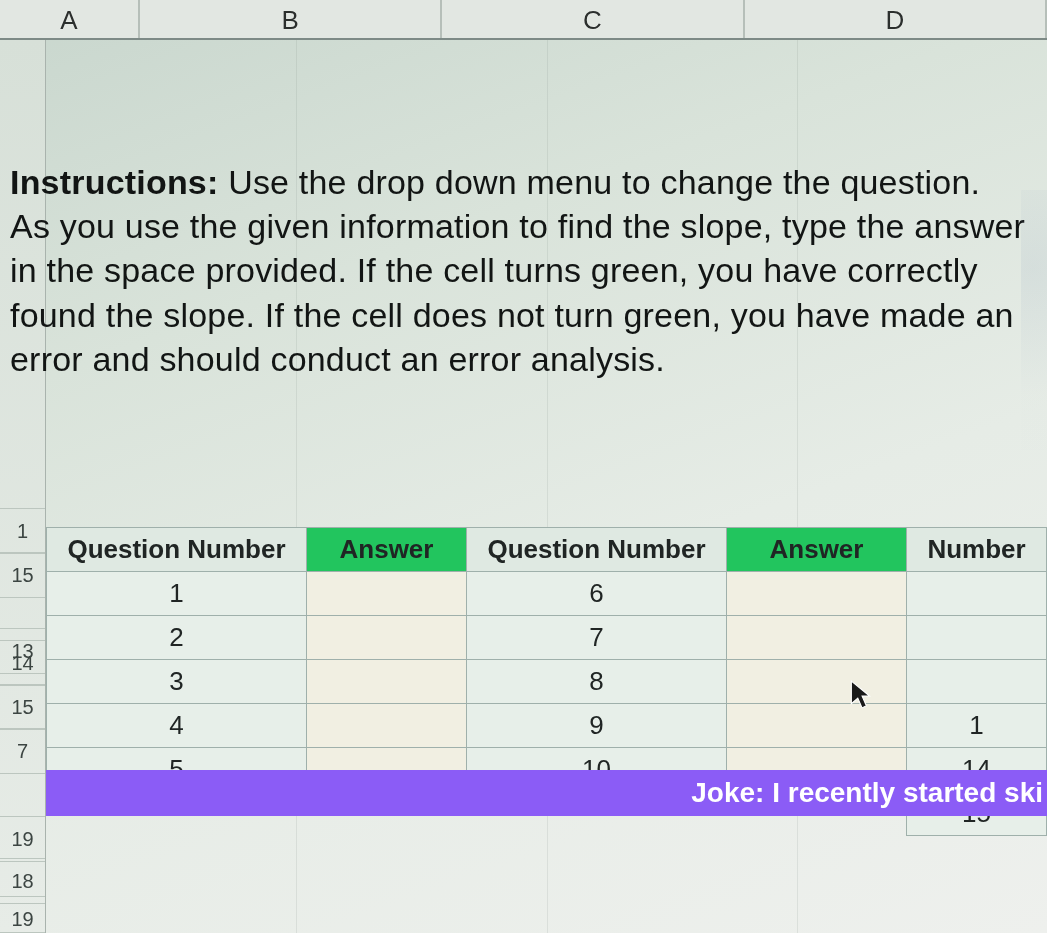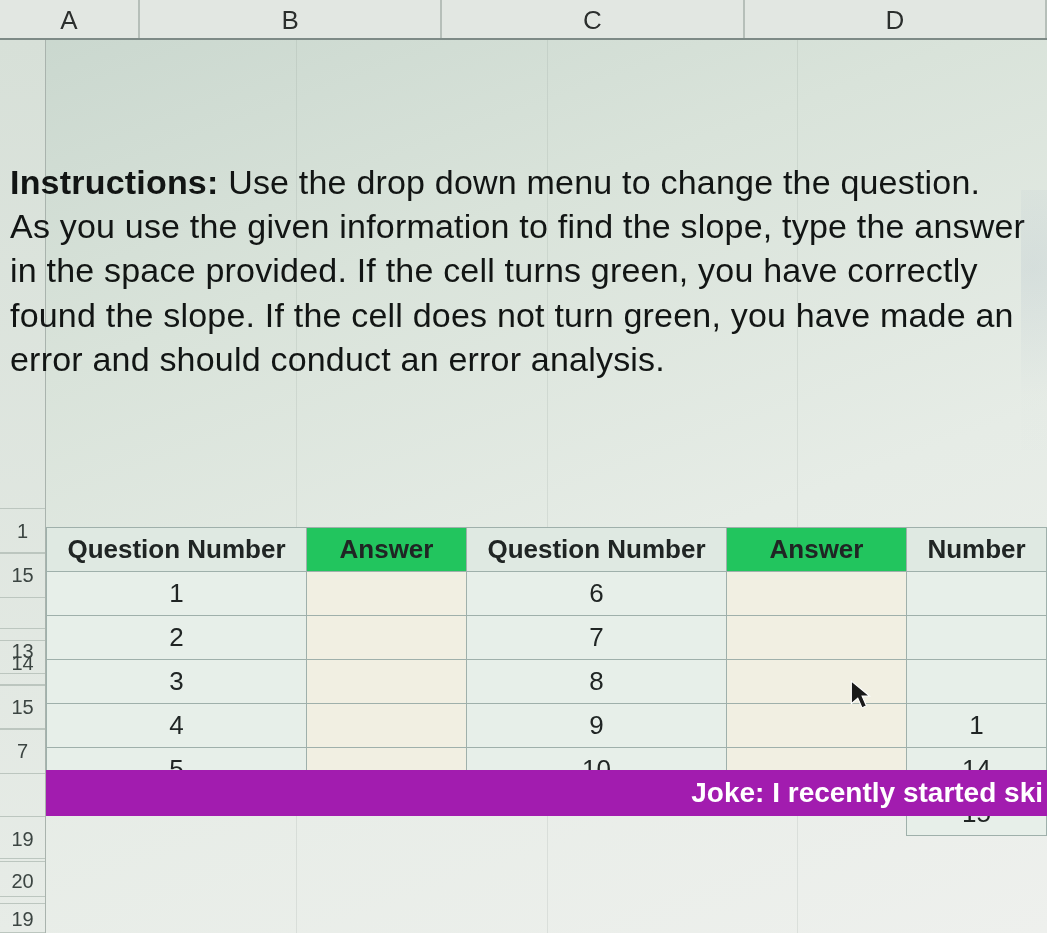--- a/index.html
+++ b/index.html
@@ -99,21 +99,21 @@
   td.ans-cell {
     background: #f1efe2;
   }
 
   
   .joke-banner {
     position: absolute;
     left: 46px; right: 0;
     top: 770px;
     height: 46px;
-    background: #a21caf;
+    background: #8b5cf6;
     color: #ffffff;
     font-size: 28px;
     font-weight: bold;
     line-height: 46px;
     padding-left: 0;
     text-align: right;
     padding-right: 4px;
     white-space: nowrap;
     overflow: hidden;
   }
@@ -161,21 +161,21 @@
 </div>
 
 <div class="rowhdr-gutter">
   <div class="rowhdr" style="top:468px">1</div>
   <div class="rowhdr" style="top:512px">15</div>
   <div class="rowhdr" style="top:588px">13</div>
   <div class="rowhdr" style="top:600px">14</div>
   <div class="rowhdr" style="top:644px">15</div>
   <div class="rowhdr" style="top:688px">7</div>
   <div class="rowhdr" style="top:776px">19</div>
-  <div class="rowhdr" style="top:818px">20</div>
+  <div class="rowhdr" style="top:818px">18</div>
   <div class="rowhdr" style="top:856px">19</div>
   <div class="rowhdr" style="top:892px">20</div>
 </div>
 
 <div class="gridlines">
   <div class="v" style="left:25%"></div>
   <div class="v" style="left:50%"></div>
   <div class="v" style="left:75%"></div>
 </div>
 

